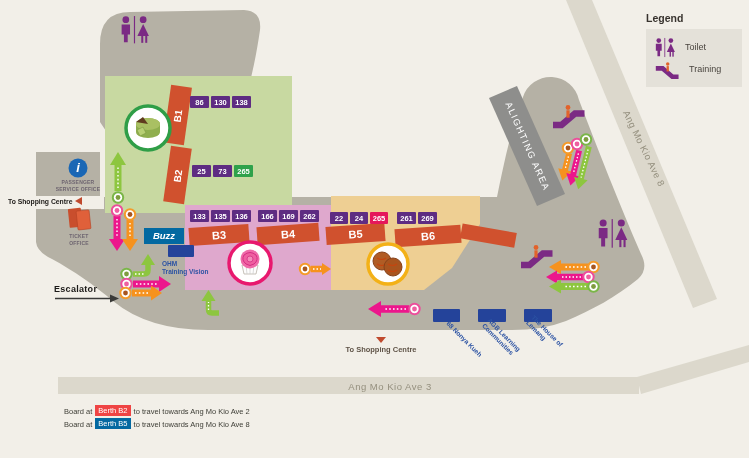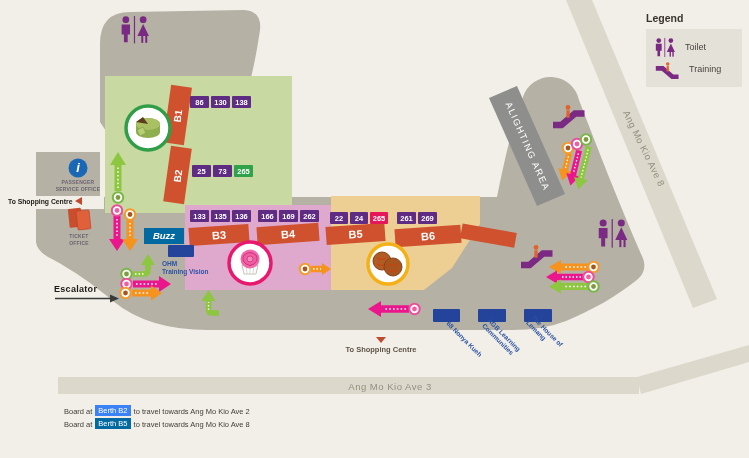--- a/index.html
+++ b/index.html
@@ -19,21 +19,21 @@
   .tri-left{width:0;height:0;border-top:4px solid transparent;border-bottom:4px solid transparent;border-right:7px solid #c04a2e;}
   .tosc-bottom{width:110px;text-align:center;color:#5f5347;font-weight:bold;font-size:7.5px;}
   .tri-down{width:0;height:0;margin:0 auto 2px auto;border-left:5px solid transparent;border-right:5px solid transparent;border-top:6px solid #c04a2e;}
   .entrance{font-size:9px;font-weight:bold;color:#1c1a18;letter-spacing:.3px;}
   .buzz{width:40px;height:16px;background:#0369a1;color:#fff;font-weight:bold;font-style:italic;font-size:9.5px;text-align:center;line-height:16px;}
   .ohm{font-size:6.5px;font-weight:bold;color:#2b52a3;line-height:7.5px;}
   .page-title{font-size:15.5px;font-weight:bold;color:#151515;letter-spacing:.2px;}
   .notes{font-size:7.5px;color:#3e3e36;}
   .note-line{display:flex;align-items:flex-end;gap:3px;height:13px;}
   .note-badge{color:#fff;padding:1px 3px;font-weight:normal;}
-  .badge-green{background:#3b82f6;}
+  .badge-green{background:#ef4444;}
   .badge-red{background:#0369a1;}
   .legend{width:96px;}
   .legend-title{font-size:10.5px;font-weight:bold;color:#38332e;margin:0 0 5px 0;}
   .legend-box{background:#e4e1d9;padding:7px 8px;}
   .legend-row{display:flex;align-items:center;gap:9px;height:22px;}
   .legend-row .lab{font-size:9px;color:#4a453f;}
   .swatch{width:26px;height:11px;background:#24439a;border-radius:2px;}
 </style>
 </head>
 <body>

